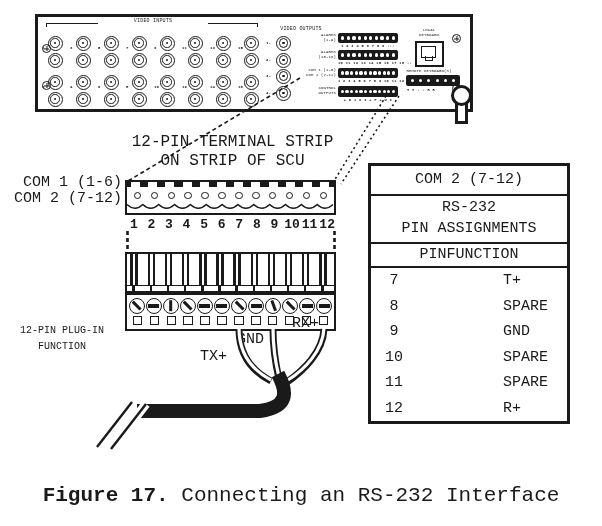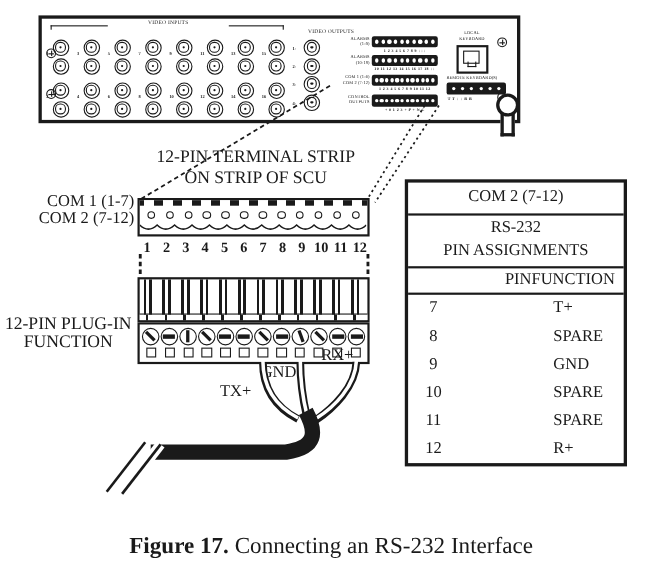--- a/index.html
+++ b/index.html
@@ -1,17 +1,17 @@
 <!DOCTYPE html>
 <html><head>
 <meta charset="utf-8">
 <style>
   html,body{margin:0;padding:0;background:#fff;}
   .stage{position:relative;width:602px;height:526px;background:#ffffff;overflow:hidden;
-         font-family:Liberation Serif, serif;color:#1a1a1a;}
+         font-family:Liberation Mono, monospace;color:#1a1a1a;}
   .abs{position:absolute;box-sizing:border-box;}
   
   .rack{left:35px;top:14px;width:438px;height:98px;border:3px solid #1a1a1a;background:#fff;}
   .tinylabel{font-size:5px;line-height:5.5px;letter-spacing:.2px;white-space:pre-line;}
   .microlabel{font-size:4px;line-height:4.5px;letter-spacing:.1px;white-space:pre-line;}
   .bnc{position:absolute;width:15px;height:15px;border:1.6px solid #1a1a1a;border-radius:50%;box-sizing:border-box;}
   .bnc::before{content:"";position:absolute;inset:1.8px;border:1.3px solid #1a1a1a;border-radius:50%;}
   .bnc::after{content:"";position:absolute;inset:5.2px;background:#1a1a1a;border-radius:50%;}
   .bncnum{position:absolute;font-size:4px;font-weight:bold;}
   .pscrew{position:absolute;width:9px;height:9px;border:1.4px solid #1a1a1a;border-radius:50%;box-sizing:border-box;}
@@ -22,21 +22,21 @@
   .stripnums{position:absolute;font-size:3.6px;letter-spacing:.4px;white-space:nowrap;font-weight:bold;}
   .bracketline{position:absolute;border-top:1.4px solid #1a1a1a;}
   .bracketline::before,.bracketline::after{content:"";position:absolute;top:-1px;width:1.4px;height:4px;background:#1a1a1a;}
   .bracketline::before{left:0;} .bracketline::after{right:0;}
   .jack{position:absolute;border:2px solid #1a1a1a;background:#fff;}
   .jackinner{position:absolute;left:4px;top:3px;width:13px;height:10px;border:1.6px solid #1a1a1a;}
   .jacktab{position:absolute;left:8px;top:13px;width:6px;height:4px;border:1.6px solid #1a1a1a;border-top:none;}
   
   .callout{font-size:16px;line-height:19px;text-align:center;}
   .comlabels{font-size:15px;line-height:16px;text-align:right;}
-  .pluglabel{font-size:16px;line-height:16px;text-align:center;}
+  .pluglabel{font-size:10px;line-height:16px;text-align:center;margin-top:36px;}
   
   .tstrip{left:125px;top:180px;width:211px;height:35px;border:2.6px solid #1a1a1a;background:#fff;}
   .tstrip-topbar{position:absolute;left:0;right:0;top:0;height:5px;
       background:repeating-linear-gradient(90deg,#1a1a1a 0 4px,#ffffff 4px 13px,#1a1a1a 13px 17.2px);}
   .tstrip-holes{position:absolute;left:2px;right:2px;top:7px;height:13px;display:flex;justify-content:space-around;align-items:center;}
   .thole{width:7.5px;height:7.5px;border:1.5px solid #1a1a1a;border-radius:50%;box-sizing:border-box;background:#fff;}
   .pinnums{left:125px;top:217px;width:211px;height:14px;display:flex;}
   .pinnums span{flex:1;text-align:center;font-weight:bold;font-size:13px;}
   
   .pins{left:125px;top:252px;width:211px;height:41px;border:2.6px solid #1a1a1a;
@@ -49,21 +49,21 @@
   .cscrew .slot{width:11px;height:3.4px;background:#1a1a1a;}
   .sqrow{position:absolute;left:2px;right:2px;bottom:2px;height:13px;display:flex;justify-content:space-around;align-items:center;}
   .sq{width:9.5px;height:9.5px;border:1.8px solid #1a1a1a;box-sizing:border-box;background:#fff;}
   .wirelabel{font-size:15px;font-weight:normal;}
   .bigtext{font-size:15.5px;}
   
   .tbl{left:368px;top:163px;width:202px;border:3px solid #1a1a1a;background:#fff;font-size:15px;}
   .tbl .r1{height:28px;line-height:27px;text-align:center;border-bottom:2px solid #1a1a1a;}
   .tbl .r2{height:45px;text-align:center;border-bottom:2px solid #1a1a1a;padding-top:1px;}
   .tbl .r2 div{line-height:21px;}
-  .tbl .r3{height:22px;line-height:21px;display:flex;justify-content:flex-end;padding:0 8px;border-bottom:2px solid #1a1a1a;}
+  .tbl .r3{height:22px;line-height:21px;display:flex;justify-content:center;padding:0 8px;border-bottom:2px solid #1a1a1a;}
   .trow{height:25.5px;line-height:25.5px;display:flex;}
   .trow .pincell{width:46px;text-align:center;}
   .trow .fncell{margin-left:86px;}
   .caption{left:0;top:484px;width:602px;text-align:center;font-size:21px;}
   svg.overlay{position:absolute;left:0;top:0;z-index:6;pointer-events:none;}
   .cord-loop{left:451px;top:85px;width:21px;height:21px;border:3px solid #1a1a1a;border-radius:50%;background:#fff;z-index:3;}
   .cord-stem{left:455px;top:101px;width:13px;height:23px;border:3px solid #1a1a1a;border-top:none;background:#fff;z-index:2;}
 </style>
 </head>
 <body>
@@ -226,21 +226,21 @@
 
   <div class="abs cord-stem"></div>
   <div class="abs cord-loop"></div>
 
   <div class="abs callout" style="left:120px;top:133px;width:225px;">
     <div>12-PIN TERMINAL STRIP</div>
     <div>ON STRIP OF SCU</div>
   </div>
 
   <div class="abs comlabels" style="left:8px;top:175px;width:114px;">
-    <div>COM 1 (1-7)</div>
+    <div>COM 1 (1-6)</div>
     <div>COM 2 (7-12)</div>
   </div>
 
   <div class="abs tstrip">
     <div class="tstrip-topbar"></div>
     <div class="tstrip-holes" id="strip-holes">
         <div class="thole"></div>
         <div class="thole"></div>
         <div class="thole"></div>
         <div class="thole"></div>

